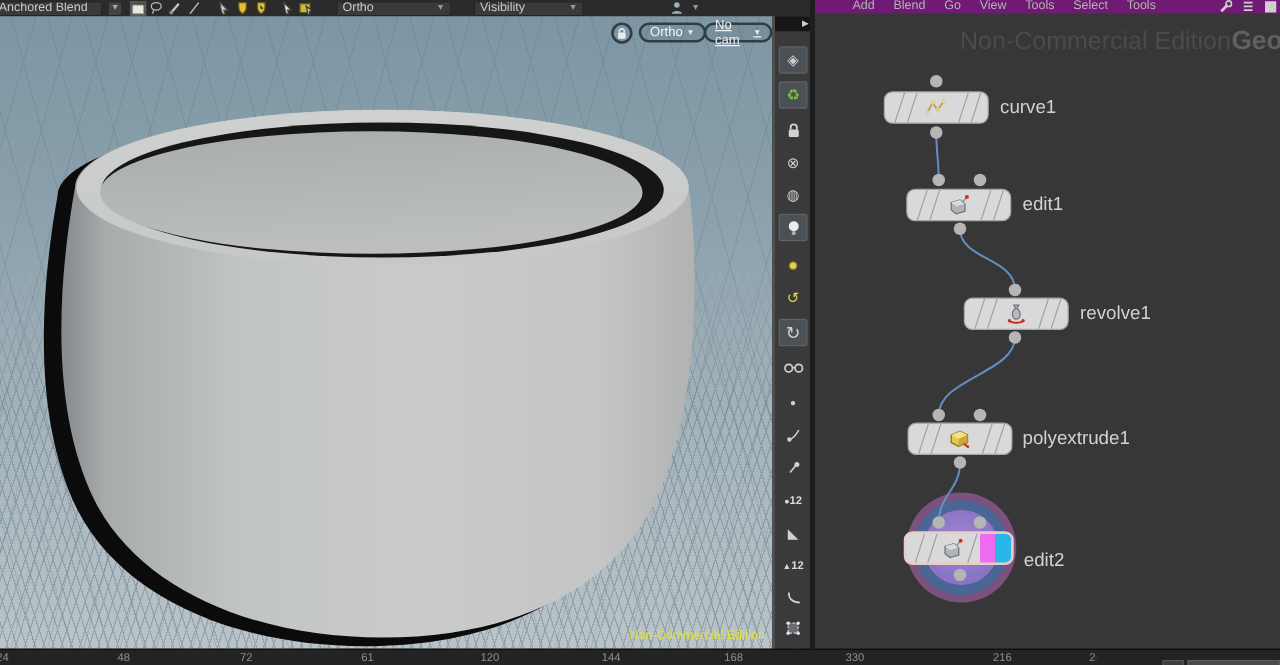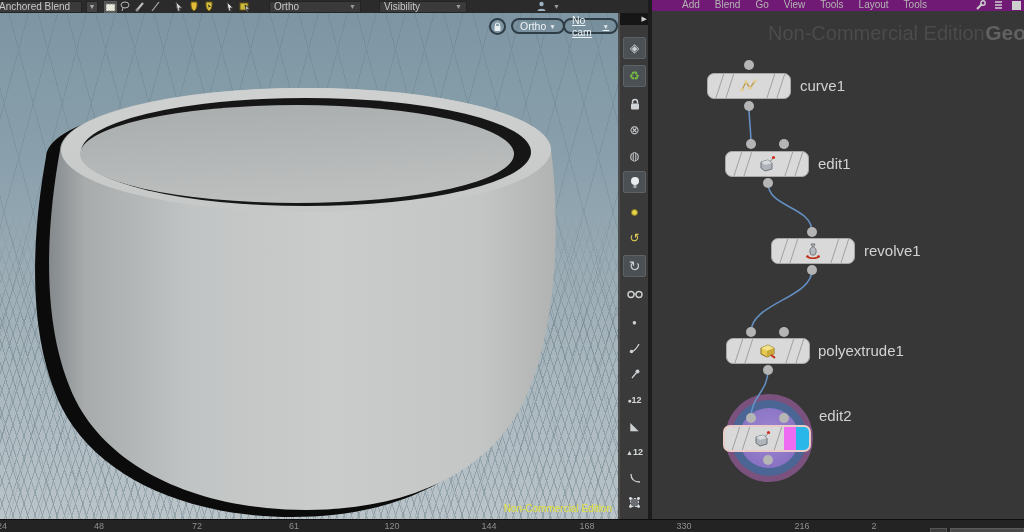--- a/index.html
+++ b/index.html
@@ -307,21 +307,21 @@
 
   <div id="splitter"></div>
 
   <div id="network">
     <div id="net-menubar">
       <span class="mi">Add</span>
       <span class="mi">Blend</span>
       <span class="mi">Go</span>
       <span class="mi">View</span>
       <span class="mi">Tools</span>
-      <span class="mi">Layout</span>
+      <span class="mi">Select</span>
       <span class="mi">Tools</span>
       <span class="net-mi-icons">
         <span>
             <svg width="11" height="11">
               <path d="M2 9 L7 4" stroke="#cfcfcf" stroke-width="2"></path>
               <circle cx="8" cy="3" r="2.2" fill="none" stroke="#cfcfcf" stroke-width="1.4"></circle>
             </svg>
           </span>
         <span>
             <svg width="11" height="11">
@@ -430,21 +430,21 @@
       <div class="slash" style="left:52px"></div>
       <svg class="nicon" style="left:37px" width="20" height="18">
         <polygon points="4,7 11,5 15,8 15,14 8,16 4,13" fill="#aeb4ba" stroke="#6e747a"></polygon>
         <polygon points="4,7 11,5 15,8 8,10" fill="#d7dbde"></polygon>
         <path d="M13 7 L16 3" stroke="#888" stroke-width="1"></path>
         <circle cx="16.5" cy="2.5" r="1.6" fill="#d03020"></circle>
       </svg>
       <div class="flag-template"></div>
       <div class="flag-display"></div>
     </div>
-    <div class="node-label" style="left:167px; top:407px">edit2</div>
+    <div class="node-label" style="left:167px; top:440px">edit2</div>
   </div>
 
   <div id="playbar">
     <div id="tick-wrap">
       <span class="tick" style="left:2px">24</span>
       <span class="tick" style="left:99px">48</span>
       <span class="tick" style="left:197px">72</span>
       <span class="tick" style="left:294px">61</span>
       <span class="tick" style="left:392px">120</span>
       <span class="tick" style="left:489px">144</span>

